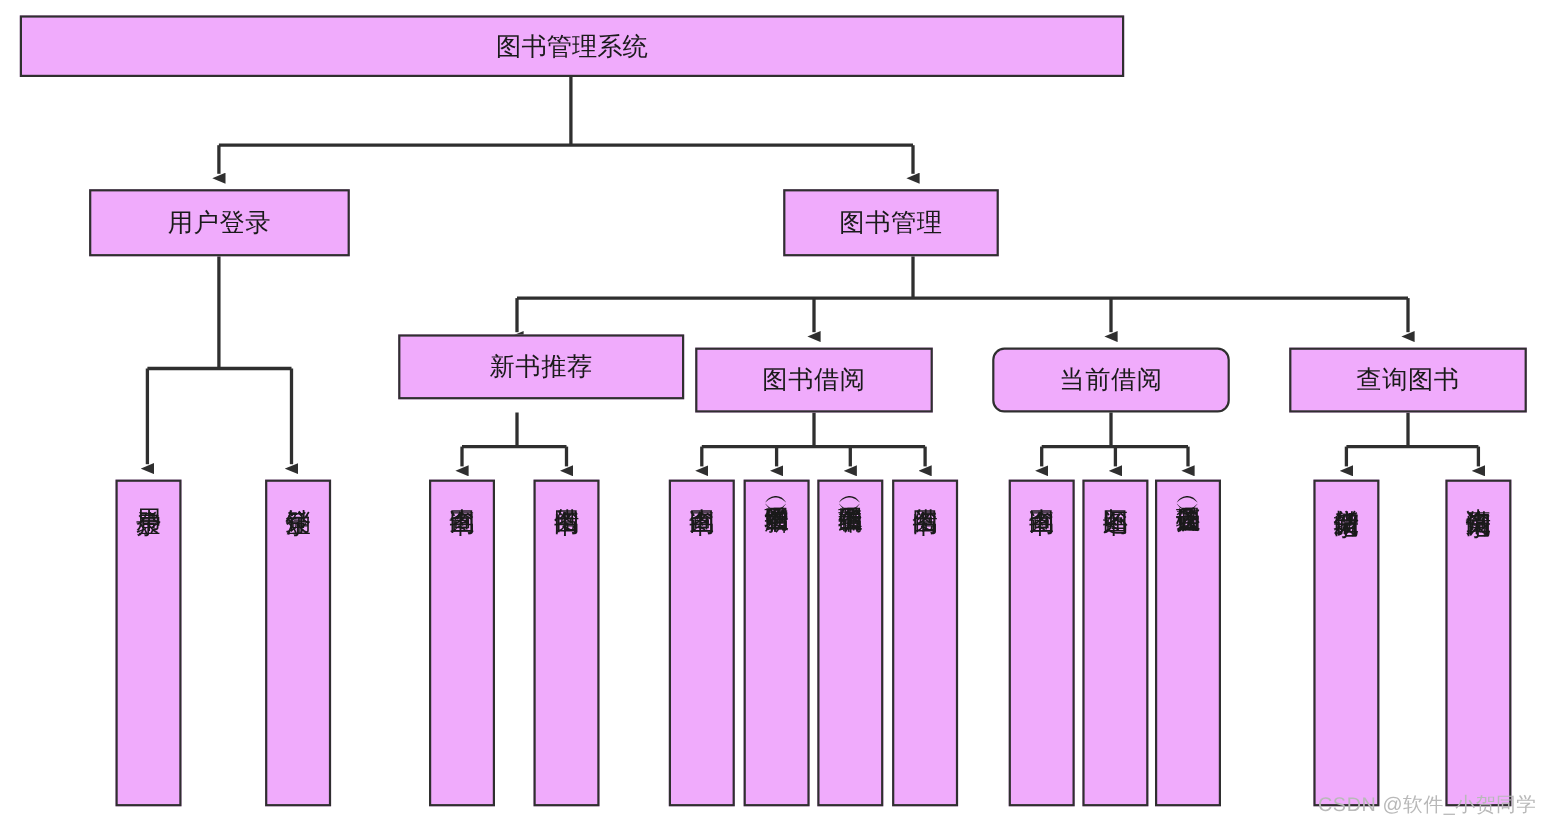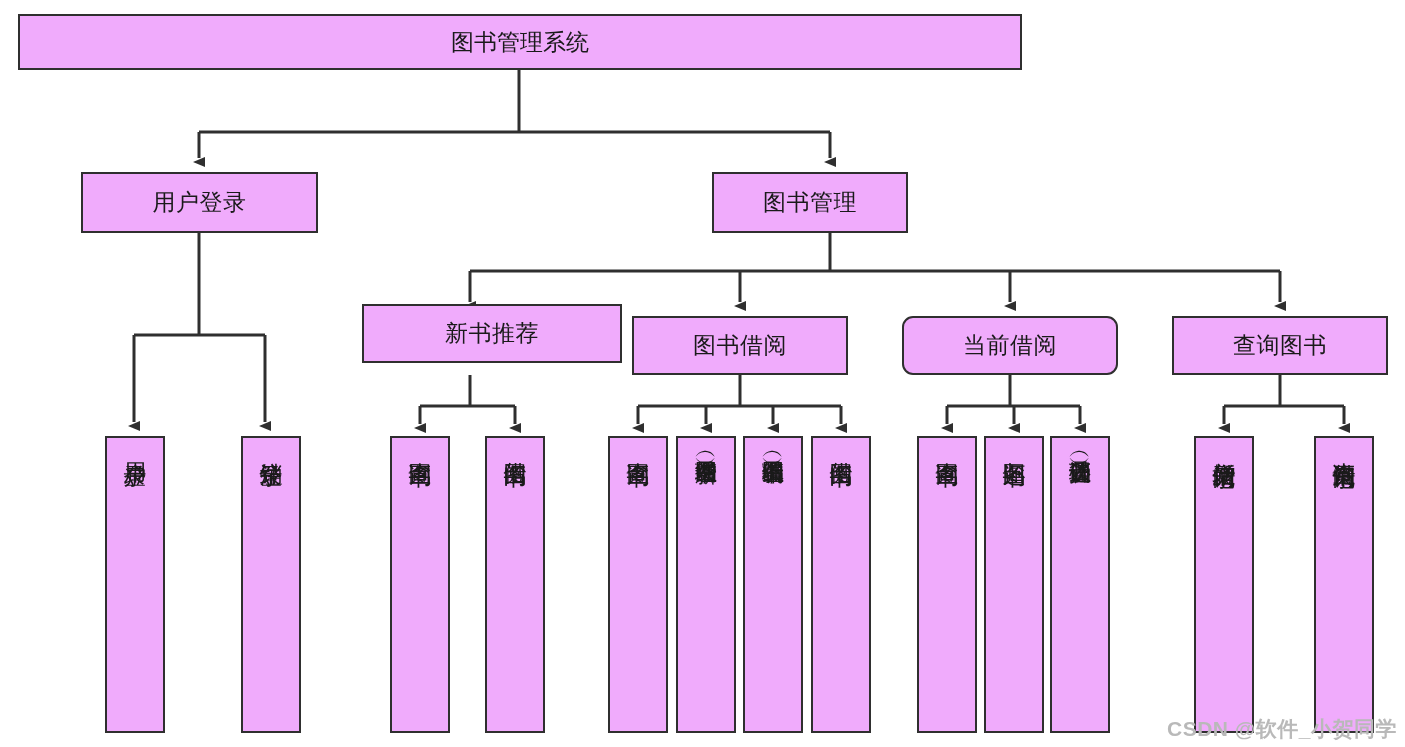--- a/index.html
+++ b/index.html
@@ -59,25 +59,24 @@
   }
   .vtext.tall {
     font-size: 22px;
     line-height: 1.1;
     letter-spacing: 0px;
   }
   .watermark {
     position: absolute;
     right: 8px;
     bottom: 4px;
-    font-size: 21px;
+    font-size: 18px;
     color: #b9b9b9;
     white-space: nowrap;
     letter-spacing: 0.5px;
-    font-weight: bold;
   }
 </style>
 </head>
 <body>
 
 <div id="canvas">
 
   <svg id="edges" viewBox="0 0 1405 747" xmlns="http://www.w3.org/2000/svg">
     <defs>
       <marker id="arrow" markerWidth="10" markerHeight="12" refX="1" refY="6" orient="auto" markerUnits="userSpaceOnUse">

